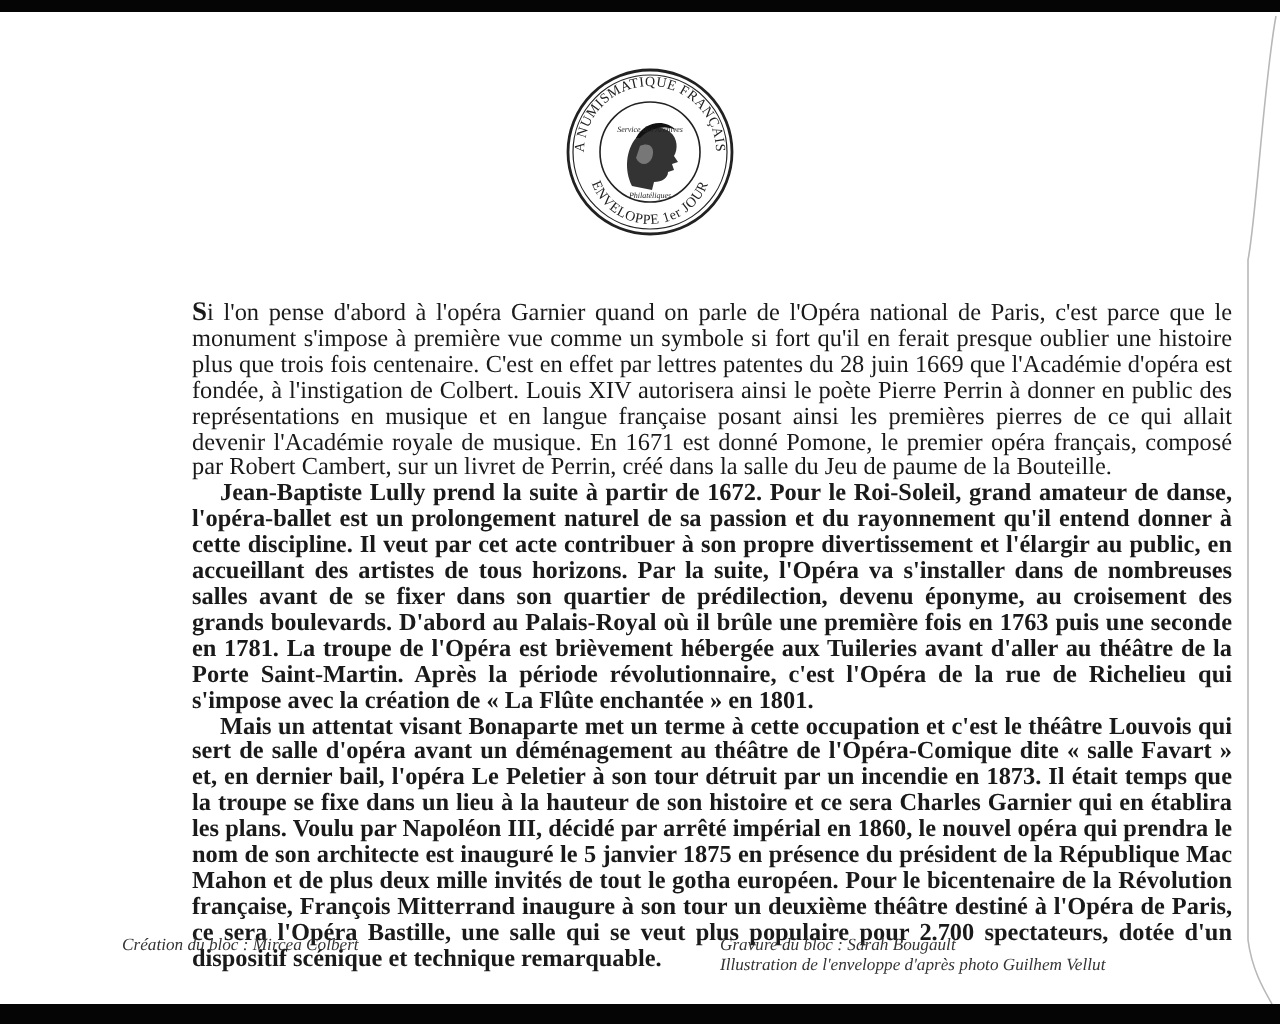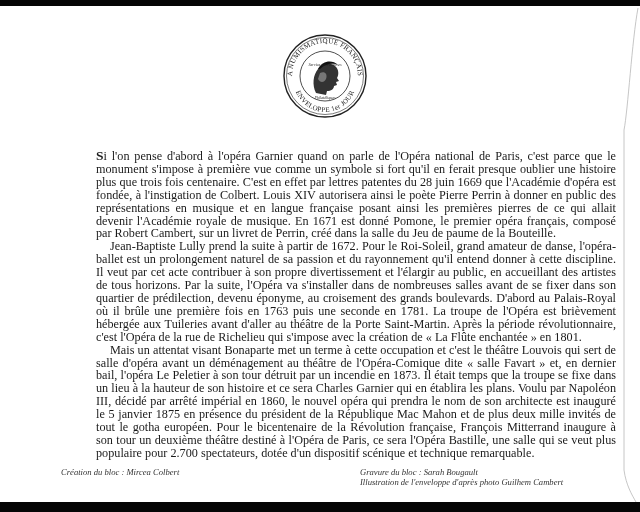--- a/index.html
+++ b/index.html
@@ -15,21 +15,21 @@
       position: absolute; left: 0; top: 0; width: 640px; height: 512px; pointer-events: none;
     }
     .seal {
       position: absolute; left: 282px; top: 33px; width: 86px; height: 86px;
     }
     .text-block {
       position: absolute; left: 96px; top: 150px; width: 520px;
       font-size: 12.2px; line-height: 12.9px; text-align: justify;
     }
     .text-block p { margin: 0; text-indent: 0; }
-    .text-block p.indent { text-indent: 14px; }
+    .text-block p.indent { text-indent: 14px; font-weight: bold; }
     .dropcap { font-weight: bold; font-size: 13.5px; }
     .credits {
       position: absolute; top: 467px; font-style: italic; font-size: 8.6px; line-height: 10px; color: #333;
     }
     .credits.left { left: 61px; }
     .credits.right { right: 466px; left: auto; text-align: left; width: 220px; left: 360px; font-style: italic; }
   </style>
 </head>
 <body>
 
@@ -70,16 +70,16 @@
   <p class="indent">Jean-Baptiste Lully prend la suite à partir de 1672. Pour le Roi-Soleil, grand amateur de danse, l'opéra-ballet est un prolongement naturel de sa passion et du rayonnement qu'il entend donner à cette discipline. Il veut par cet acte contribuer à son propre divertissement et l'élargir au public, en accueillant des artistes de tous horizons. Par la suite, l'Opéra va s'installer dans de nombreuses salles avant de se fixer dans son quartier de prédilection, devenu éponyme, au croisement des grands boulevards. D'abord au Palais-Royal où il brûle une première fois en 1763 puis une seconde en 1781. La troupe de l'Opéra est brièvement hébergée aux Tuileries avant d'aller au théâtre de la Porte Saint-Martin. Après la période révolutionnaire, c'est l'Opéra de la rue de Richelieu qui s'impose avec la création de « La Flûte enchantée » en 1801.</p>
   <p class="indent">Mais un attentat visant Bonaparte met un terme à cette occupation et c'est le théâtre Louvois qui sert de salle d'opéra avant un déménagement au théâtre de l'Opéra-Comique dite « salle Favart » et, en dernier bail, l'opéra Le Peletier à son tour détruit par un incendie en 1873. Il était temps que la troupe se fixe dans un lieu à la hauteur de son histoire et ce sera Charles Garnier qui en établira les plans. Voulu par Napoléon III, décidé par arrêté impérial en 1860, le nouvel opéra qui prendra le nom de son architecte est inauguré le 5 janvier 1875 en présence du président de la République Mac Mahon et de plus deux mille invités de tout le gotha européen. Pour le bicentenaire de la Révolution française, François Mitterrand inaugure à son tour un deuxième théâtre destiné à l'Opéra de Paris, ce sera l'Opéra Bastille, une salle qui se veut plus populaire pour 2.700 spectateurs, dotée d'un dispositif scénique et technique remarquable.</p>
 </div>
 
 <div class="credits left">
   <div>Création du bloc : Mircea Colbert</div>
 </div>
 
 <div class="credits right">
   <div>Gravure du bloc : Sarah Bougault</div>
-  <div>Illustration de l'enveloppe d'après photo Guilhem Cambert</div>
+  <div>Illustration de l'enveloppe d'après photo Guilhem Vellut</div>
 </div>
 
 <div class="bar-bottom"></div>
 
 </body></html>

